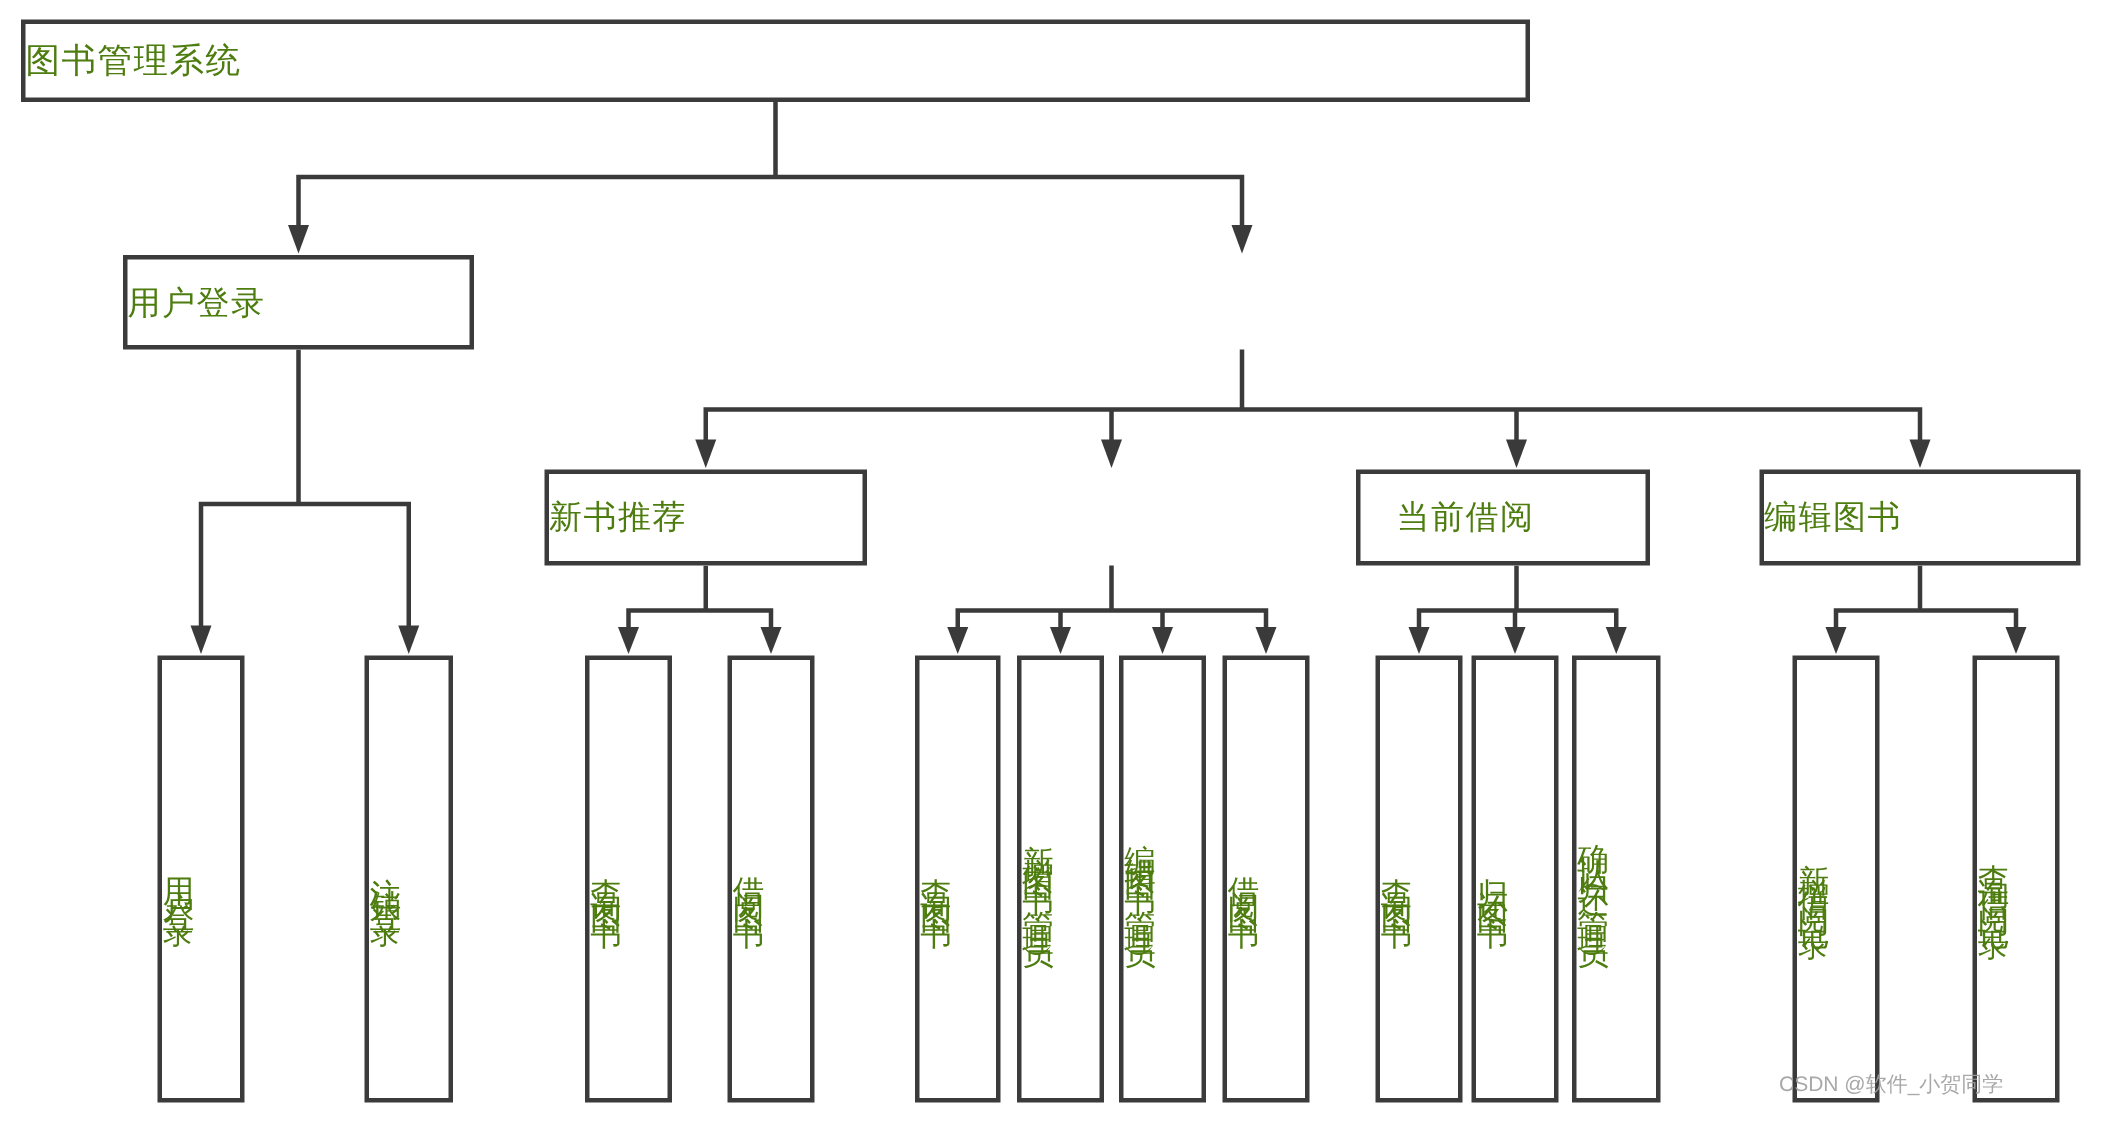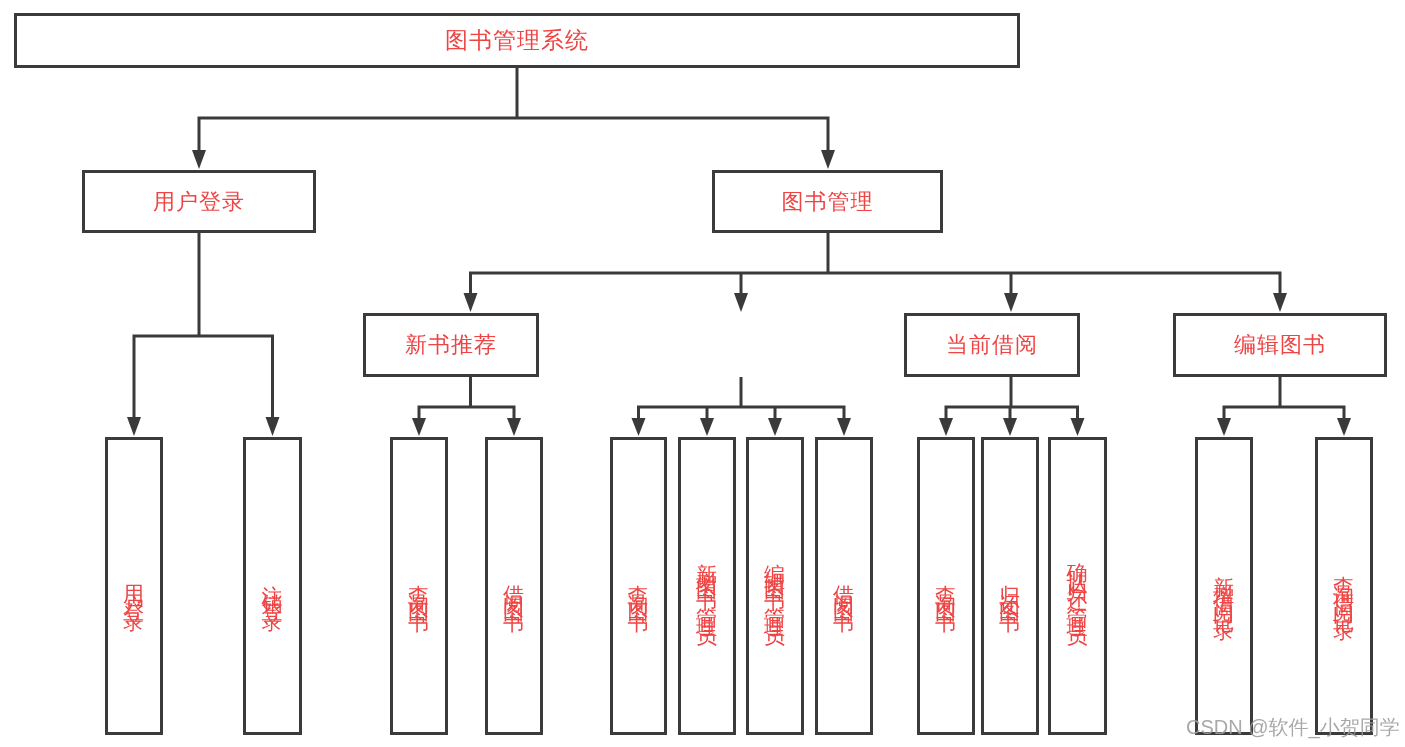--- a/index.html
+++ b/index.html
@@ -17,42 +17,42 @@
     width: 1405px; height: 747px;
     z-index: 1;
   }
   .node {
     position: absolute;
     background: #ffffff;
     border: 3px solid #3b3b3b;
     box-sizing: border-box;
     display: flex;
     align-items: center;
-    justify-content: center;
-    color: #ef4444;
+    justify-content: flex-start;
+    color: #4d7c0f;
     z-index: 2;
   }
   .node.h span {
     font-size: 22px;
     letter-spacing: 1px;
     white-space: nowrap;
   }
   .node.root span { font-size: 23px; }
   .node.v span {
     writing-mode: vertical-rl;
     text-orientation: mixed;
     font-size: 21px;
     letter-spacing: 9px;
     line-height: 1;
   }
   .watermark {
     position: absolute;
     left: 1186px;
     top: 714px;
-    font-size: 20px;
+    font-size: 14px;
     color: rgba(158, 158, 158, 0.9);
     white-space: nowrap;
     z-index: 3;
   }
 </style>
 </head>
 <body>
 
 <div class="canvas">
 
@@ -106,28 +106,25 @@
     </g>
   </svg>
 
   <div class="node h root" style="left:14px; top:13px; width:1006px; height:55px;">
     <span>图书管理系统</span>
   </div>
 
   <div class="node h" style="left:82px; top:170px; width:234px; height:63px;">
     <span>用户登录</span>
   </div>
-  <div class="node h" style="left:712px; top:170px; width:231px; height:63px;">
-    <span>图书管理</span>
-  </div>
 
-  <div class="node h" style="left:363px; top:313px; width:176px; height:64px;">
+  <div class="node h" style="left:363px; top:313px; width:215px; height:64px;">
     <span>新书推荐</span>
   </div>
-  <div class="node h" style="left:904px; top:313px; width:176px; height:64px;">
+  <div class="node h" style="left:904px; top:313px; width:196px; height:64px;padding-left:24px;">
     <span>当前借阅</span>
   </div>
   <div class="node h" style="left:1173px; top:313px; width:214px; height:64px;">
     <span>编辑图书</span>
   </div>
 
   <div class="node v" style="left:105px; top:437px; width:58px; height:298px;">
     <span>用户登录</span>
   </div>
   <div class="node v" style="left:243px; top:437px; width:59px; height:298px;">

